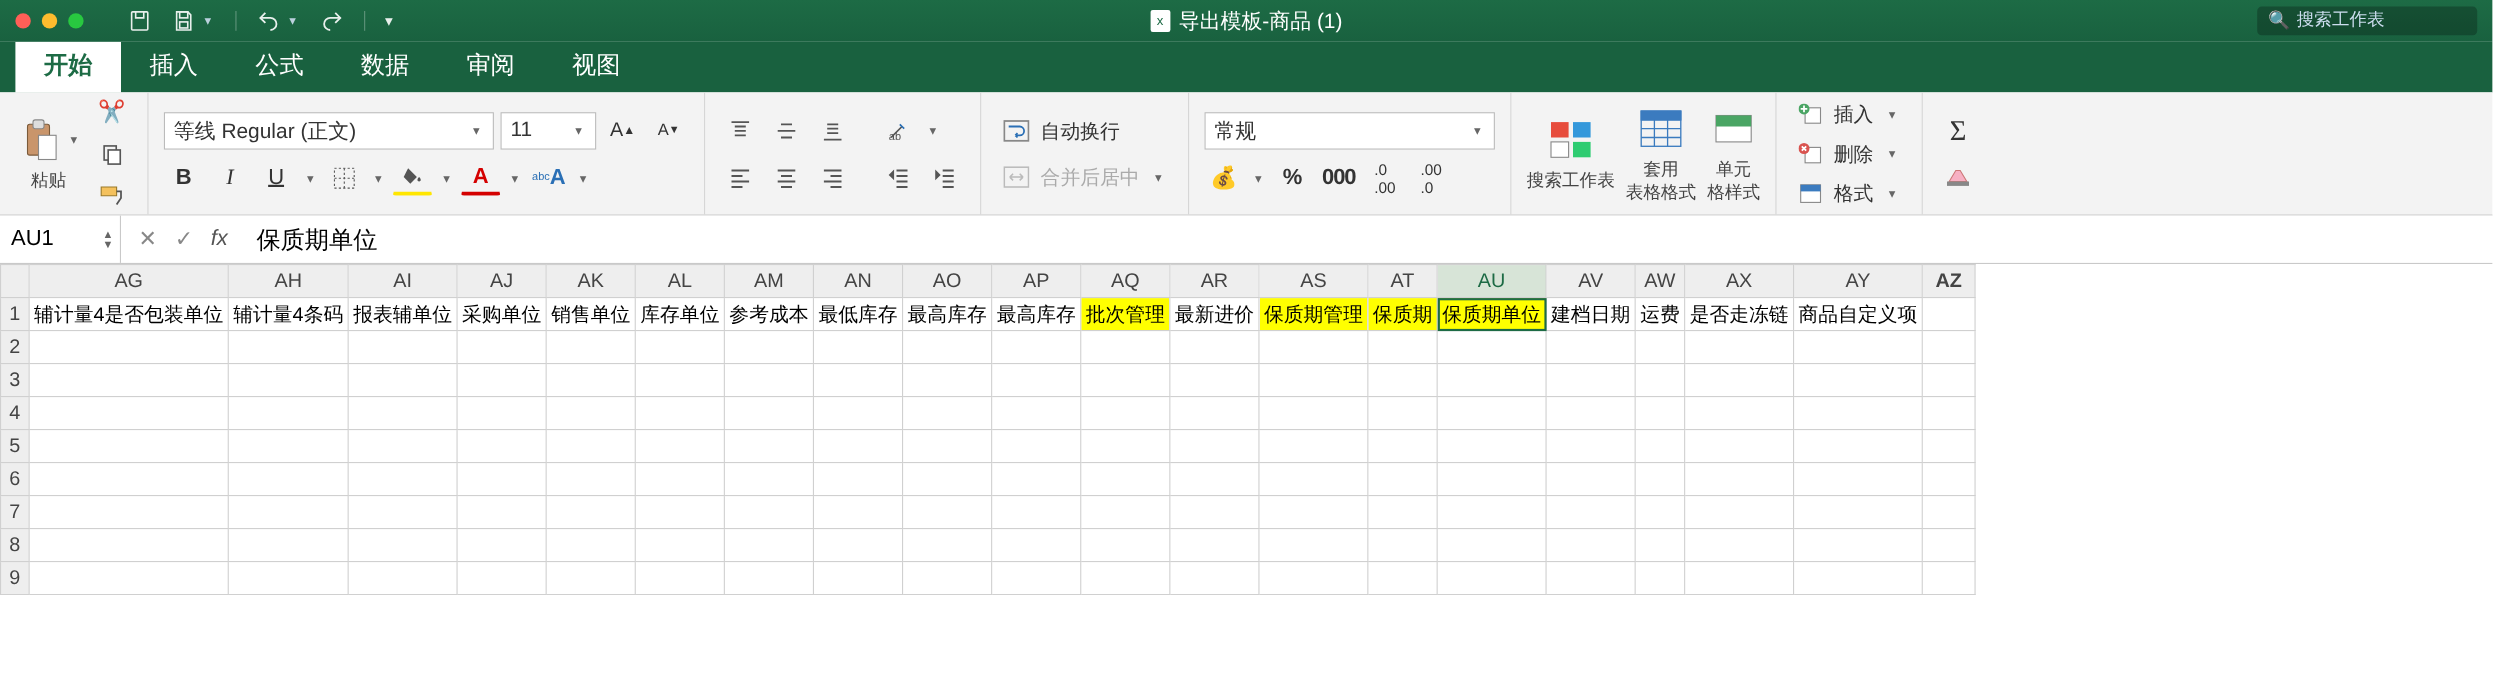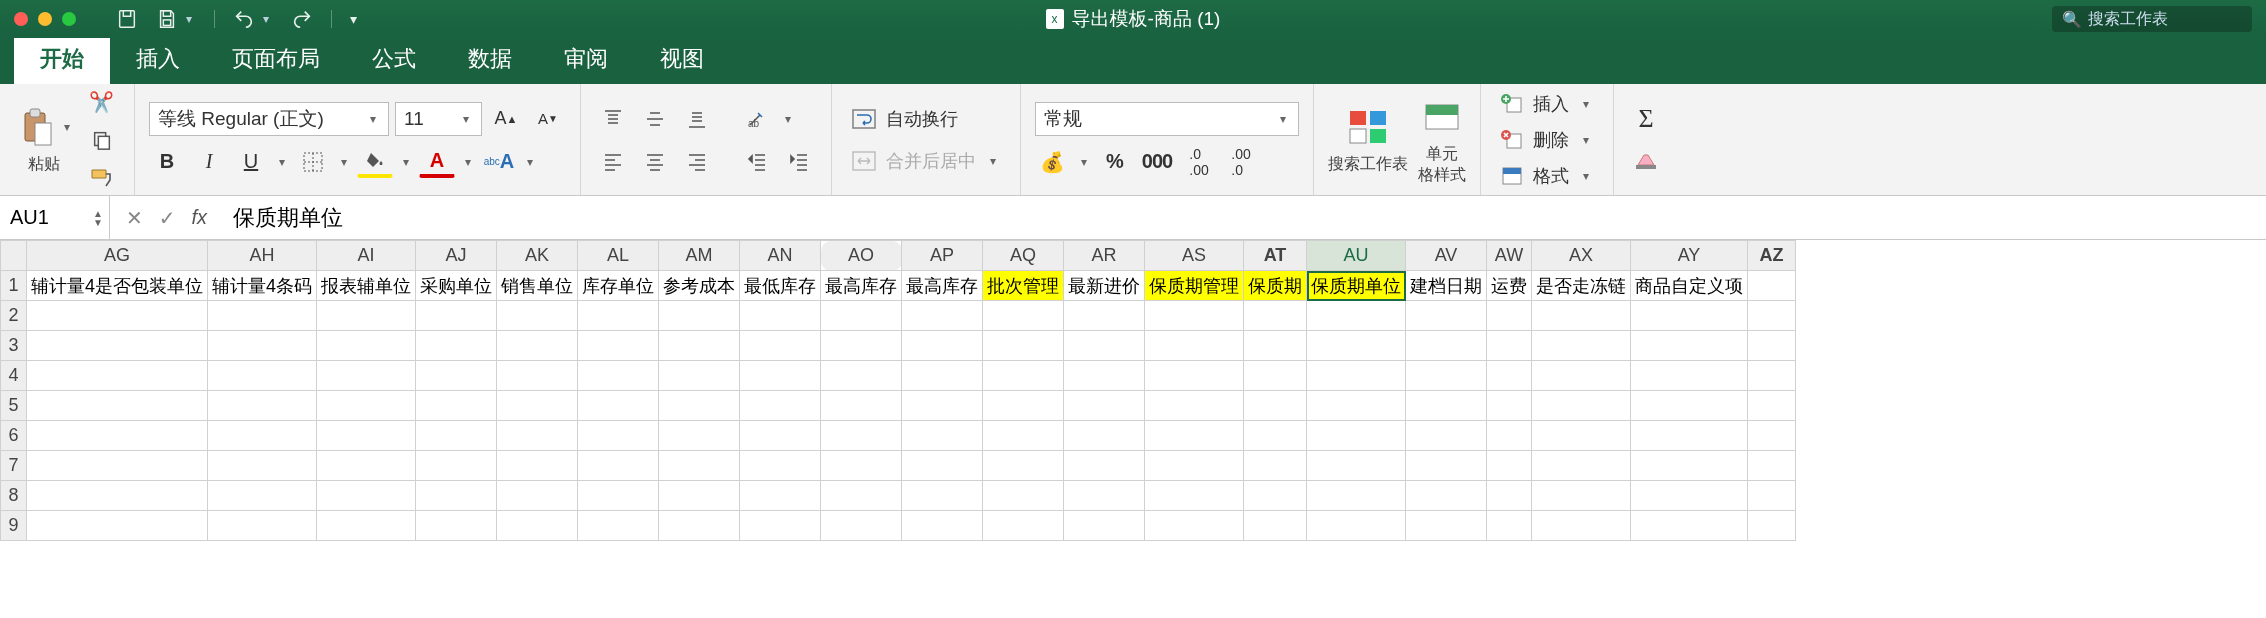--- a/index.html
+++ b/index.html
@@ -111,21 +111,20 @@
   </div>
   <div class="search-box">
     <span>🔍</span>
     <input placeholder="搜索工作表" style="">
   </div>
 </div>
 
 <div class="tabstrip">
   <div class="tab active">开始</div>
   <div class="tab">插入</div>
-  <div class="tab">页面布局</div>
   <div class="tab">公式</div>
   <div class="tab">数据</div>
   <div class="tab">审阅</div>
   <div class="tab">视图</div>
 </div>
 
 <div class="ribbon">
 
   <div class="group">
     <div class="vcol">
@@ -154,21 +153,21 @@
             <path d="M2 2h14v8H2z" fill="#f4c15d" stroke="#9a7a2a"></path>
             <path d="M16 6h4v6l-4 6" fill="none" stroke="#555" stroke-width="1.6"></path>
           </svg>
         </span>
     </div>
   </div>
 
   <div class="group">
     <div class="stack" style="gap:10px">
       <div class="row">
-        <div class="select" style="width:240px">
+        <div class="select" style="width:300px">
             <span>等线 Regular (正文)</span>
             <span class="dd">▾</span>
           </div>
         <div class="select" style="width:87px">
             <span>11</span>
             <span class="dd">▾</span>
           </div>
         <span class="btn" style="font-size:18px">A<span style="font-size:11px;vertical-align:super">▲</span></span>
         <span class="btn" style="font-size:15px">A<span style="font-size:10px;vertical-align:super">▼</span></span>
       </div>
@@ -309,20 +308,31 @@
             <rect x="2" y="2" width="16" height="14" fill="#e74c3c"></rect>
             <rect x="22" y="2" width="16" height="14" fill="#3498db"></rect>
             <rect x="2" y="20" width="16" height="14" fill="#fff" stroke="#888"></rect>
             <rect x="22" y="20" width="16" height="14" fill="#2ecc71"></rect>
           </svg>
         </div>
       <span class="lbl">搜索工作表</span>
     </div>
     <div class="vcol">
       <div class="bigicon">
+          <svg width="40" height="36" viewBox="0 0 40 36" stroke="#3b7bbf" fill="none" stroke-width="1.2">
+            <rect x="2" y="2" width="36" height="32"></rect>
+            <path d="M2 10h36M2 18h36M2 26h36M14 2v32M26 2v32"></path>
+            <rect x="2" y="2" width="36" height="8" fill="#3b7bbf"></rect>
+          </svg>
+        </div>
+      <span class="lbl" style="white-space:pre-line;text-align:center">套用
+表格格式</span>
+    </div>
+    <div class="vcol">
+      <div class="bigicon">
           <svg width="40" height="36" viewBox="0 0 40 36">
             <rect x="4" y="6" width="32" height="24" fill="#fff" stroke="#888"></rect>
             <rect x="4" y="6" width="32" height="10" fill="#4aa564"></rect>
           </svg>
         </div>
       <span class="lbl" style="white-space:pre-line;text-align:center">单元
 格样式</span>
     </div>
   </div>
 
@@ -392,26 +402,26 @@
         <tr>
           <th class="corner"></th>
           <th style="width: 160px; min-width: 160px;">AG</th>
           <th style="width: 100px; min-width: 100px;">AH</th>
           <th style="width: 90px; min-width: 90px;">AI</th>
           <th style="width: 72px; min-width: 72px;">AJ</th>
           <th style="width: 72px; min-width: 72px;">AK</th>
           <th style="width: 72px; min-width: 72px;">AL</th>
           <th style="width: 72px; min-width: 72px;">AM</th>
           <th style="width: 72px; min-width: 72px;">AN</th>
-          <th style="width: 72px; min-width: 72px; border-radius: 10px;">AO</th>
+          <th style="width: 72px; min-width: 72px;">AO</th>
           <th style="width: 72px; min-width: 72px;">AP</th>
           <th style="width: 72px; min-width: 72px;">AQ</th>
           <th style="width: 72px; min-width: 72px;">AR</th>
           <th style="width: 85px; min-width: 85px;">AS</th>
-          <th style="width: 55px; min-width: 55px; font-weight: bold;">AT</th>
+          <th style="width: 55px; min-width: 55px;">AT</th>
           <th class="selhdr" style="width: 90px; min-width: 90px;">AU</th>
           <th style="width: 70px; min-width: 70px;">AV</th>
           <th style="width: 42px; min-width: 42px;">AW</th>
           <th style="width: 90px; min-width: 90px;">AX</th>
           <th style="width: 110px; min-width: 110px;">AY</th>
           <th style="width: 48px; min-width: 48px; font-weight: bold;">AZ</th>
         </tr>
       </thead>
       <tbody>
         <tr>

